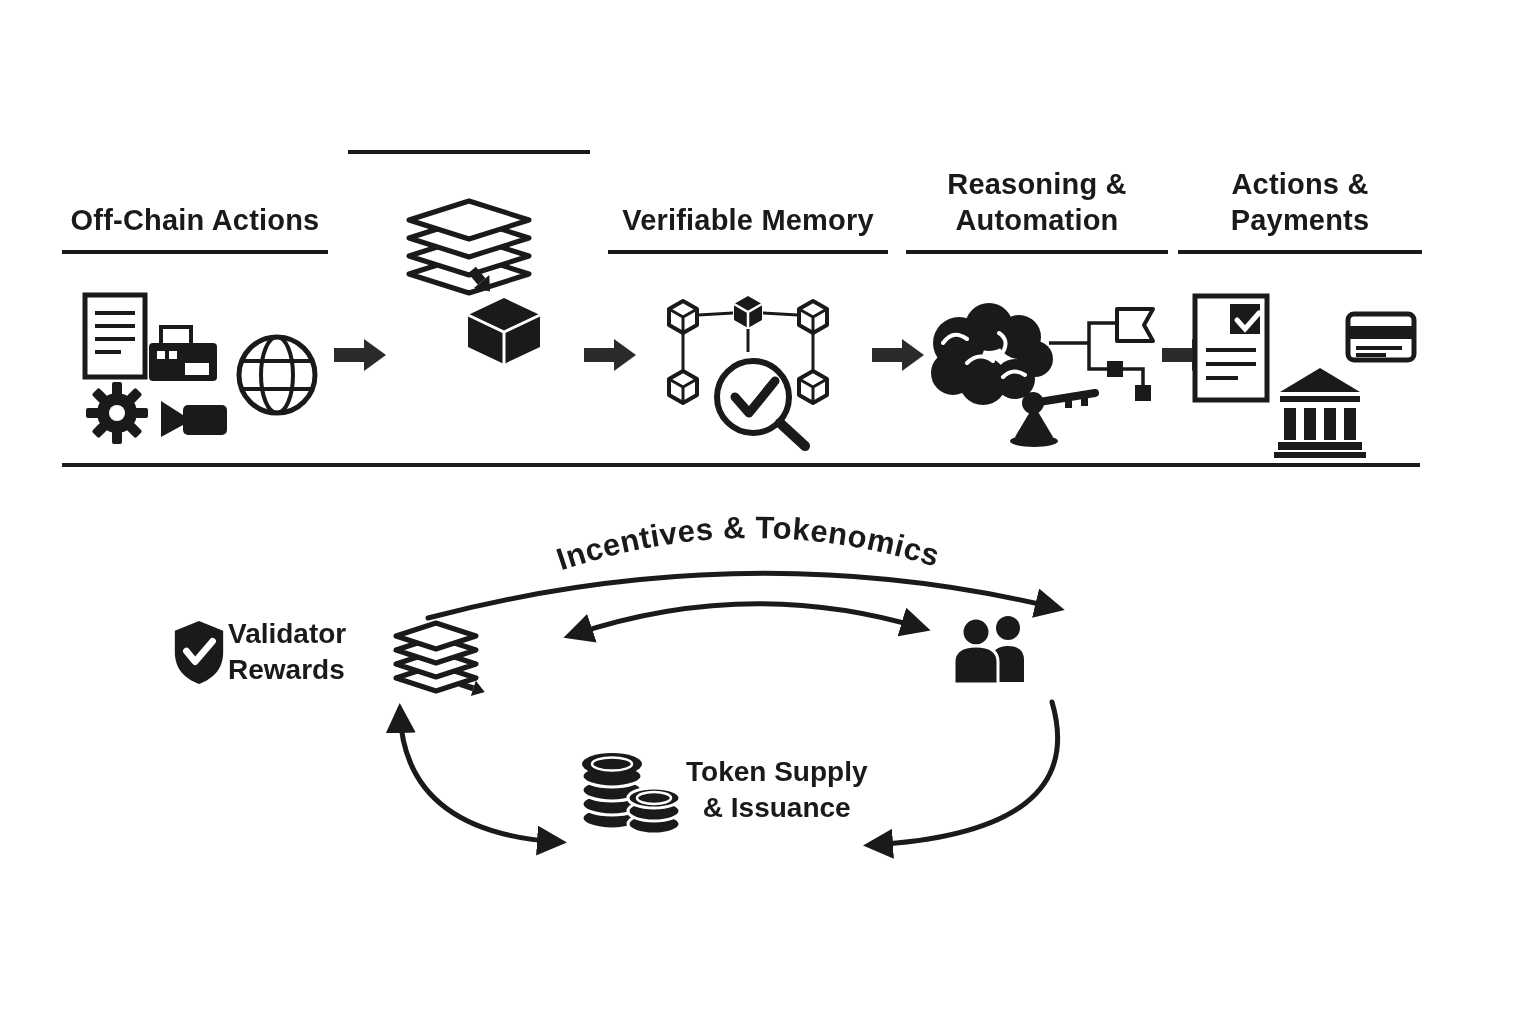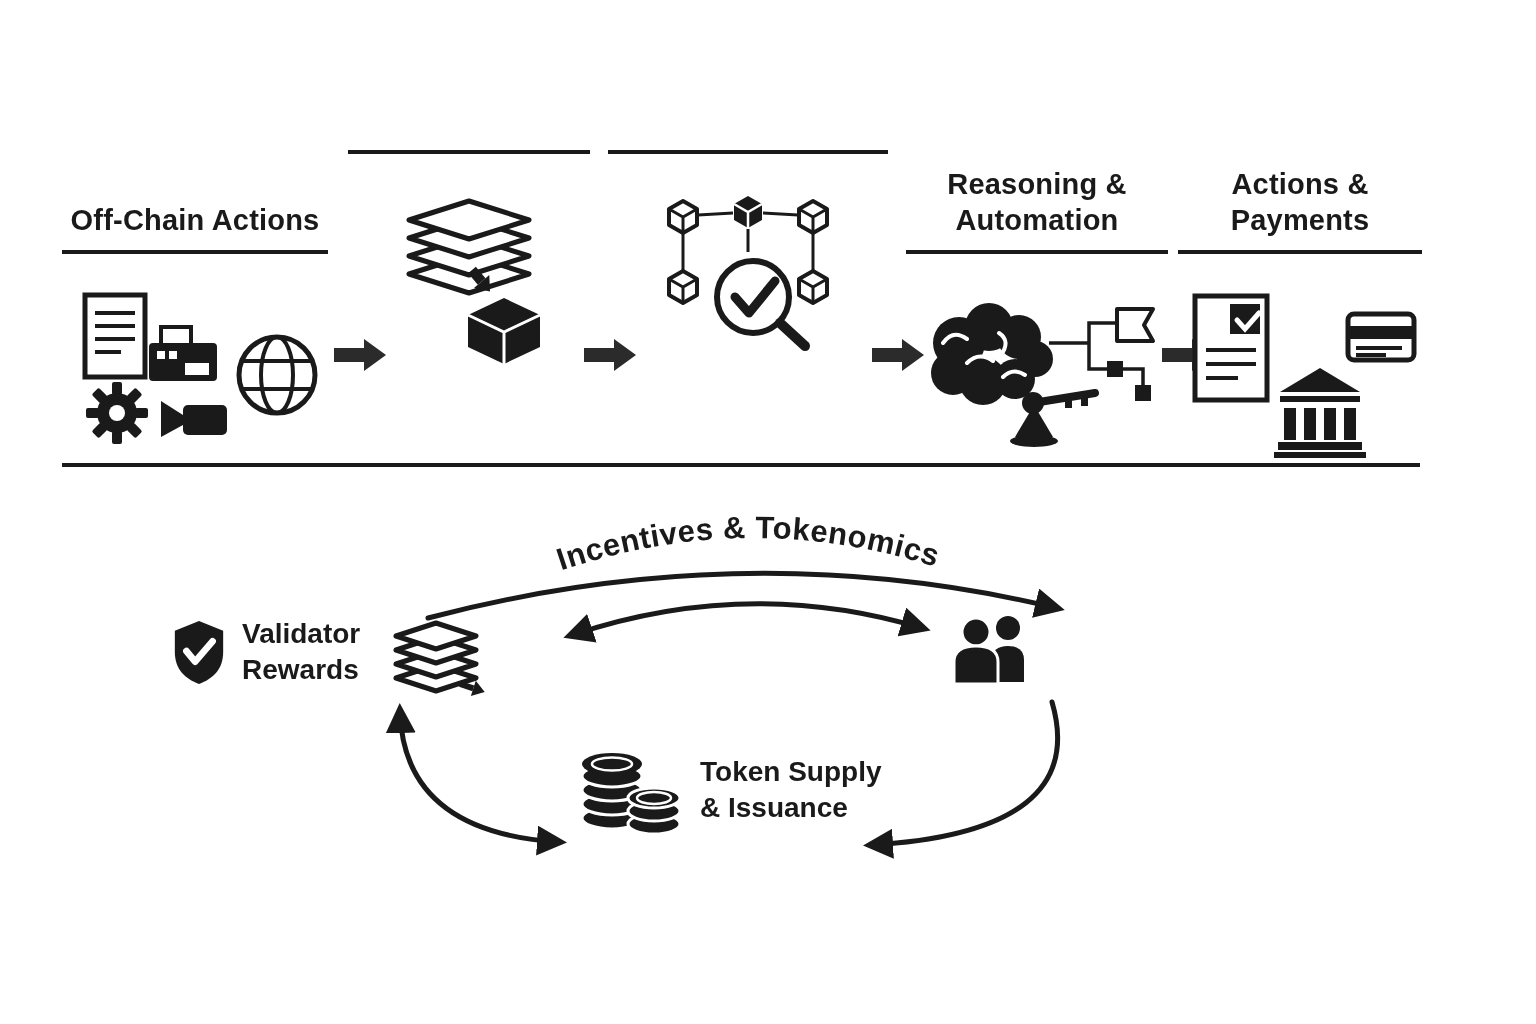--- a/index.html
+++ b/index.html
@@ -11,21 +11,21 @@
   .stage-heading{
     display:flex;align-items:flex-end;justify-content:center;height:88px;
     font-size:29px;font-weight:bold;text-align:center;line-height:1.22;
     white-space:pre-line;padding-bottom:12px;letter-spacing:.2px;
   }
   .stage-underline{height:4px;background:#1a1a1a;}
   .stage-icons{height:212px;display:flex;align-items:center;justify-content:center;margin-top:14px;}
   .flow-arrow{position:absolute;top:337px;}
   .baseline{position:absolute;left:62px;top:463px;width:1358px;height:4px;background:#1a1a1a;}
   .cycle-svg{position:absolute;left:0;top:480px;}
-  .node{position:absolute;display:flex;align-items:center;gap:14px;}
+  .node{position:absolute;display:flex;align-items:center;}
   .node-label{font-size:28px;font-weight:bold;line-height:1.28;white-space:pre-line;}
   .abs{position:absolute;}
   svg{display:block;}
 </style>
 </head>
 <body>
 
 <div class="canvas">
 
   <div class="stage" style="left:62px;width:266px;">
@@ -103,20 +103,21 @@
     </div>
   </div>
 
   <div class="flow-arrow" style="left:584px;">
     <svg width="52" height="36" viewBox="0 0 52 36">
         <polygon points="0,11 30,11 30,2 52,18 30,34 30,25 0,25" fill="#2b2b2b"></polygon>
       </svg>
   </div>
 
   <div class="stage" style="left:608px;width:280px;">
+    <div class="stage-heading">Verifiable Memory</div>
     <div class="stage-underline"></div>
     <div class="stage-icons">
       <svg width="250" height="185" viewBox="0 0 250 185">
         <defs>
           <g id="vm-cube">
             <path d="M0,-16 L14,-8 L14,8 L0,16 L-14,8 L-14,-8 Z" fill="#ffffff" stroke="#1a1a1a" stroke-width="4" stroke-linejoin="round"></path>
             <path d="M-14,-8 L0,0 L14,-8 M0,0 L0,16" stroke="#1a1a1a" stroke-width="3" fill="none"></path>
           </g>
         </defs>
         <g>
@@ -272,21 +273,21 @@
 
   <div class="node" style="left:950px;top:612px;">
     <svg width="84" height="72" viewBox="0 0 84 72">
       <circle cx="58" cy="16" r="12" fill="#1a1a1a"></circle>
       <path d="M42,70 V48 q0,-14 16,-14 q16,0 16,14 V70 Z" fill="#1a1a1a"></path>
       <circle cx="26" cy="20" r="14" fill="#1a1a1a" stroke="#ffffff" stroke-width="3"></circle>
       <path d="M4,72 V50 q0,-16 22,-16 q22,0 22,16 V72 Z" fill="#1a1a1a" stroke="#ffffff" stroke-width="3"></path>
     </svg>
   </div>
 
-  <div class="node" style="left:574px;top:740px;">
+  <div class="node" style="left:574px;top:740px;text-align:center;">
     <svg width="112" height="100" viewBox="0 0 112 100">
       <g>
         <ellipse cx="38" cy="78" rx="30" ry="11" fill="#1a1a1a" stroke="#ffffff" stroke-width="3"></ellipse>
         <ellipse cx="38" cy="64" rx="30" ry="11" fill="#1a1a1a" stroke="#ffffff" stroke-width="3"></ellipse>
         <ellipse cx="38" cy="50" rx="30" ry="11" fill="#1a1a1a" stroke="#ffffff" stroke-width="3"></ellipse>
         <ellipse cx="38" cy="36" rx="30" ry="11" fill="#1a1a1a" stroke="#ffffff" stroke-width="3"></ellipse>
         <ellipse cx="38" cy="24" rx="30" ry="11" fill="#1a1a1a"></ellipse>
         <ellipse cx="38" cy="24" rx="20" ry="6.5" fill="none" stroke="#ffffff" stroke-width="2.5"></ellipse>
       </g>
       <g>

